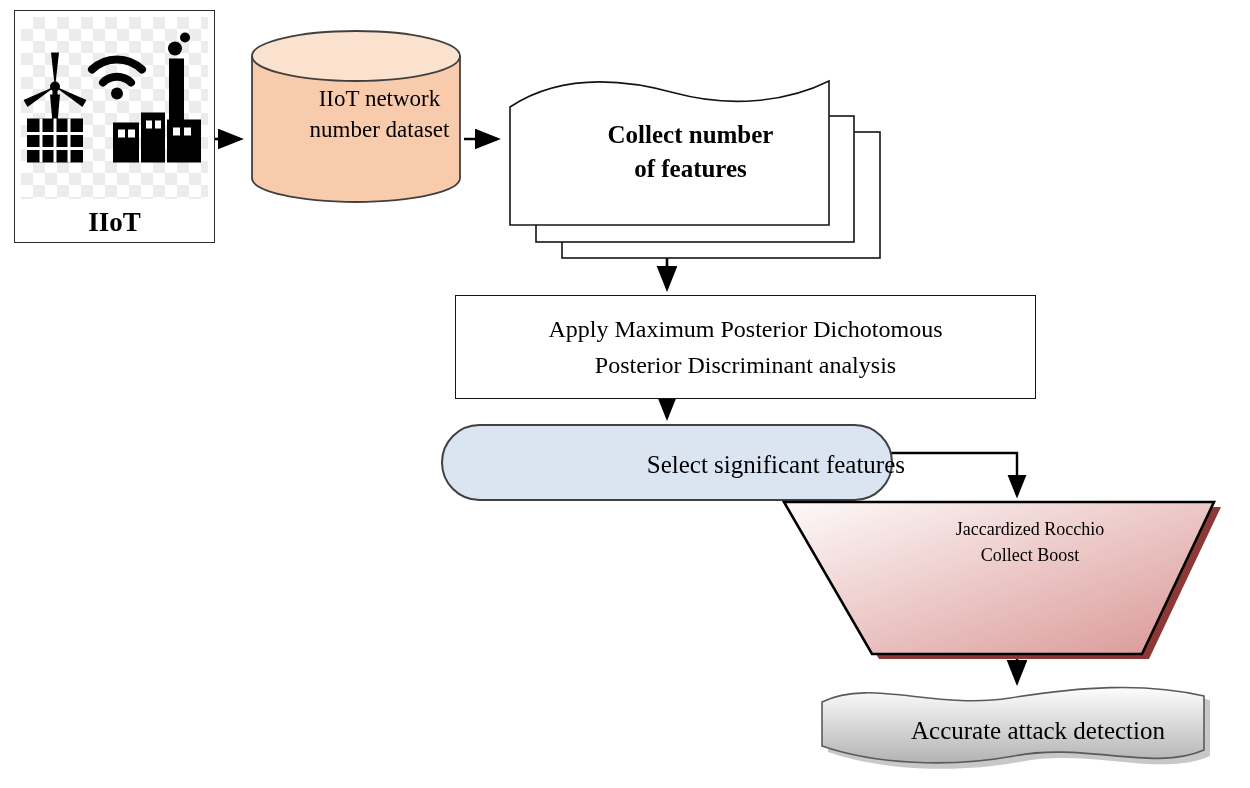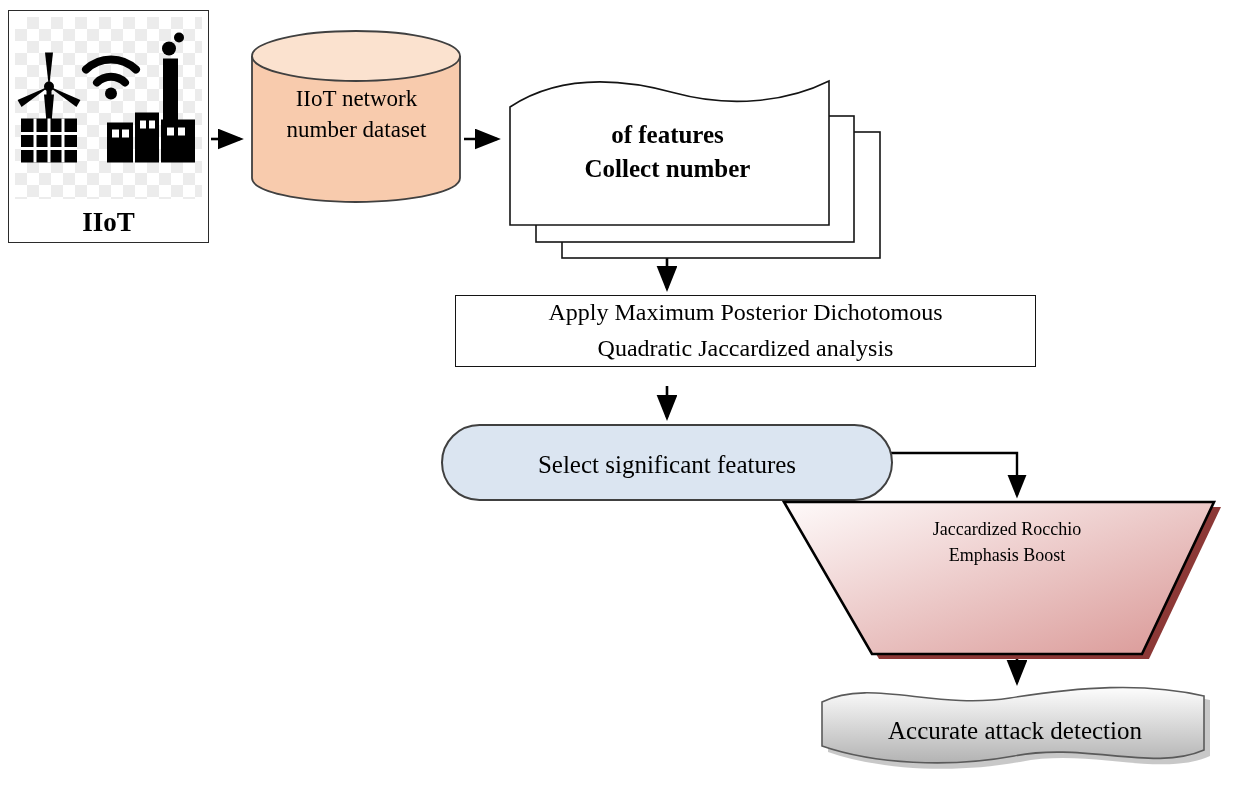--- a/index.html
+++ b/index.html
@@ -4,29 +4,29 @@
 <style>
   html,body{margin:0;padding:0;background:#ffffff;}
   .canvas{
     position:relative;width:1250px;height:788px;background:#ffffff;
     font-family:"Liberation Serif","DejaVu Serif",serif;color:#000;overflow:hidden;
   }
   .abs{position:absolute;}
   svg{display:block;}
   #arrow-layer{position:absolute;left:0;top:0;z-index:1;}
   .shape{z-index:2;}
-  .txt{z-index:3;text-align:center;line-height:1.35;}
+  .txt{z-index:3;text-align:center;line-height:1.35;padding-left:23px;}
   .node-rect{
     box-sizing:border-box;background:#ffffff;border:1.6px solid #141414;
     display:flex;flex-direction:column;align-items:center;justify-content:center;
     font-size:24px;line-height:1.5;z-index:2;
   }
   .photo-box{
     box-sizing:border-box;background:#ffffff;border:1.2px solid #2b2b2b;
-    display:flex;flex-direction:column;align-items:center;z-index:2;padding:6px 6px 4px 6px;
+    display:flex;flex-direction:column;align-items:center;z-index:2;padding:6px 6px 4px 6px;margin-left:6px;
   }
   .checker{
     width:100%;height:184px;position:relative;
     background-color:#ffffff;
     background-image:
       linear-gradient(45deg,#ececec 25%,transparent 25%,transparent 75%,#ececec 75%),
       linear-gradient(45deg,#ececec 25%,transparent 25%,transparent 75%,#ececec 75%);
     background-size:24px 24px;background-position:0 0,12px 12px;
   }
   .photo-label{font-weight:bold;font-size:27px;margin-top:8px;}
@@ -114,47 +114,47 @@
     <div>IIoT network</div>
     <div>number dataset</div>
   </div>
 
   <svg class="abs shape" style="left:505px;top:62px;" width="385" height="205" viewBox="0 0 385 205">
     <rect x="57" y="70" width="318" height="126" fill="#ffffff" stroke="#141414" stroke-width="1.6"></rect>
     <rect x="31" y="54" width="318" height="126" fill="#ffffff" stroke="#141414" stroke-width="1.6"></rect>
     <path d="M 5,45 C 55,12 115,16 170,31 C 225,46 282,40 324,19 L 324,163 L 5,163 Z" fill="#ffffff" stroke="#141414" stroke-width="1.6"></path>
   </svg>
   <div class="abs txt bold" style="left:535px;top:118px;width:265px;font-size:25px;">
+    <div>Collect number</div>
     <div>of features</div>
-    <div>Collect number</div>
   </div>
 
-  <div class="abs node-rect" style="left:455px;top:295px;width:581px;height:72px;justify-content:flex-end;">
+  <div class="abs node-rect" style="left:455px;top:295px;width:581px;height:104px;">
     <div>Apply Maximum Posterior Dichotomous</div>
-    <div>Quadratic Jaccardized analysis</div>
+    <div>Posterior Discriminant analysis</div>
   </div>
 
   <svg class="abs shape" style="left:440px;top:423px;" width="455" height="80" viewBox="0 0 455 80">
     <rect x="2" y="2" width="450" height="75" rx="37.5" ry="37.5" stroke="#404040" stroke-width="2" fill="#dbe5f1"></rect>
   </svg>
-  <div class="abs txt" style="left:452px;top:448px;width:430px;font-size:25px;">Select significant features</div>
+  <div class="abs txt" style="left:452px;top:448px;width:430px;font-size:25px;text-align:right;">Select significant features</div>
 
   <svg class="abs shape" style="left:778px;top:498px;" width="455" height="172" viewBox="0 0 455 172">
     <defs>
       <linearGradient id="gradTrap" x1="0" y1="0" x2="1" y2="1">
         <stop offset="0" stop-color="#fefafa"></stop>
         <stop offset="1" stop-color="#d99694"></stop>
       </linearGradient>
     </defs>
     <polygon points="13,9 443,9 371,161 101,161" fill="#8c3836"></polygon>
     <polygon points="6,4 436,4 364,156 94,156" fill="url(#gradTrap)" stroke="#000" stroke-width="2.6"></polygon>
   </svg>
   <div class="abs txt" style="left:862px;top:516px;width:290px;font-size:18px;line-height:1.45;">
     <div>Jaccardized Rocchio</div>
-    <div>Emphasis Boost</div>
+    <div>Collect Boost</div>
   </div>
 
   <svg class="abs shape" style="left:816px;top:676px;" width="400" height="112" viewBox="0 0 400 112">
     <defs>
       <linearGradient id="gradDoc" x1="0" y1="0" x2="0" y2="1">
         <stop offset="0" stop-color="#fdfdfd"></stop>
         <stop offset="1" stop-color="#b3b3b3"></stop>
       </linearGradient>
     </defs>
     <path d="M 12,30 C 60,6 125,38 200,26 C 268,15 334,10 394,24 L 394,80 C 344,102 274,72 204,86 C 139,98 64,94 12,76 Z" fill="#9a9a9a" opacity="0.55"></path>

